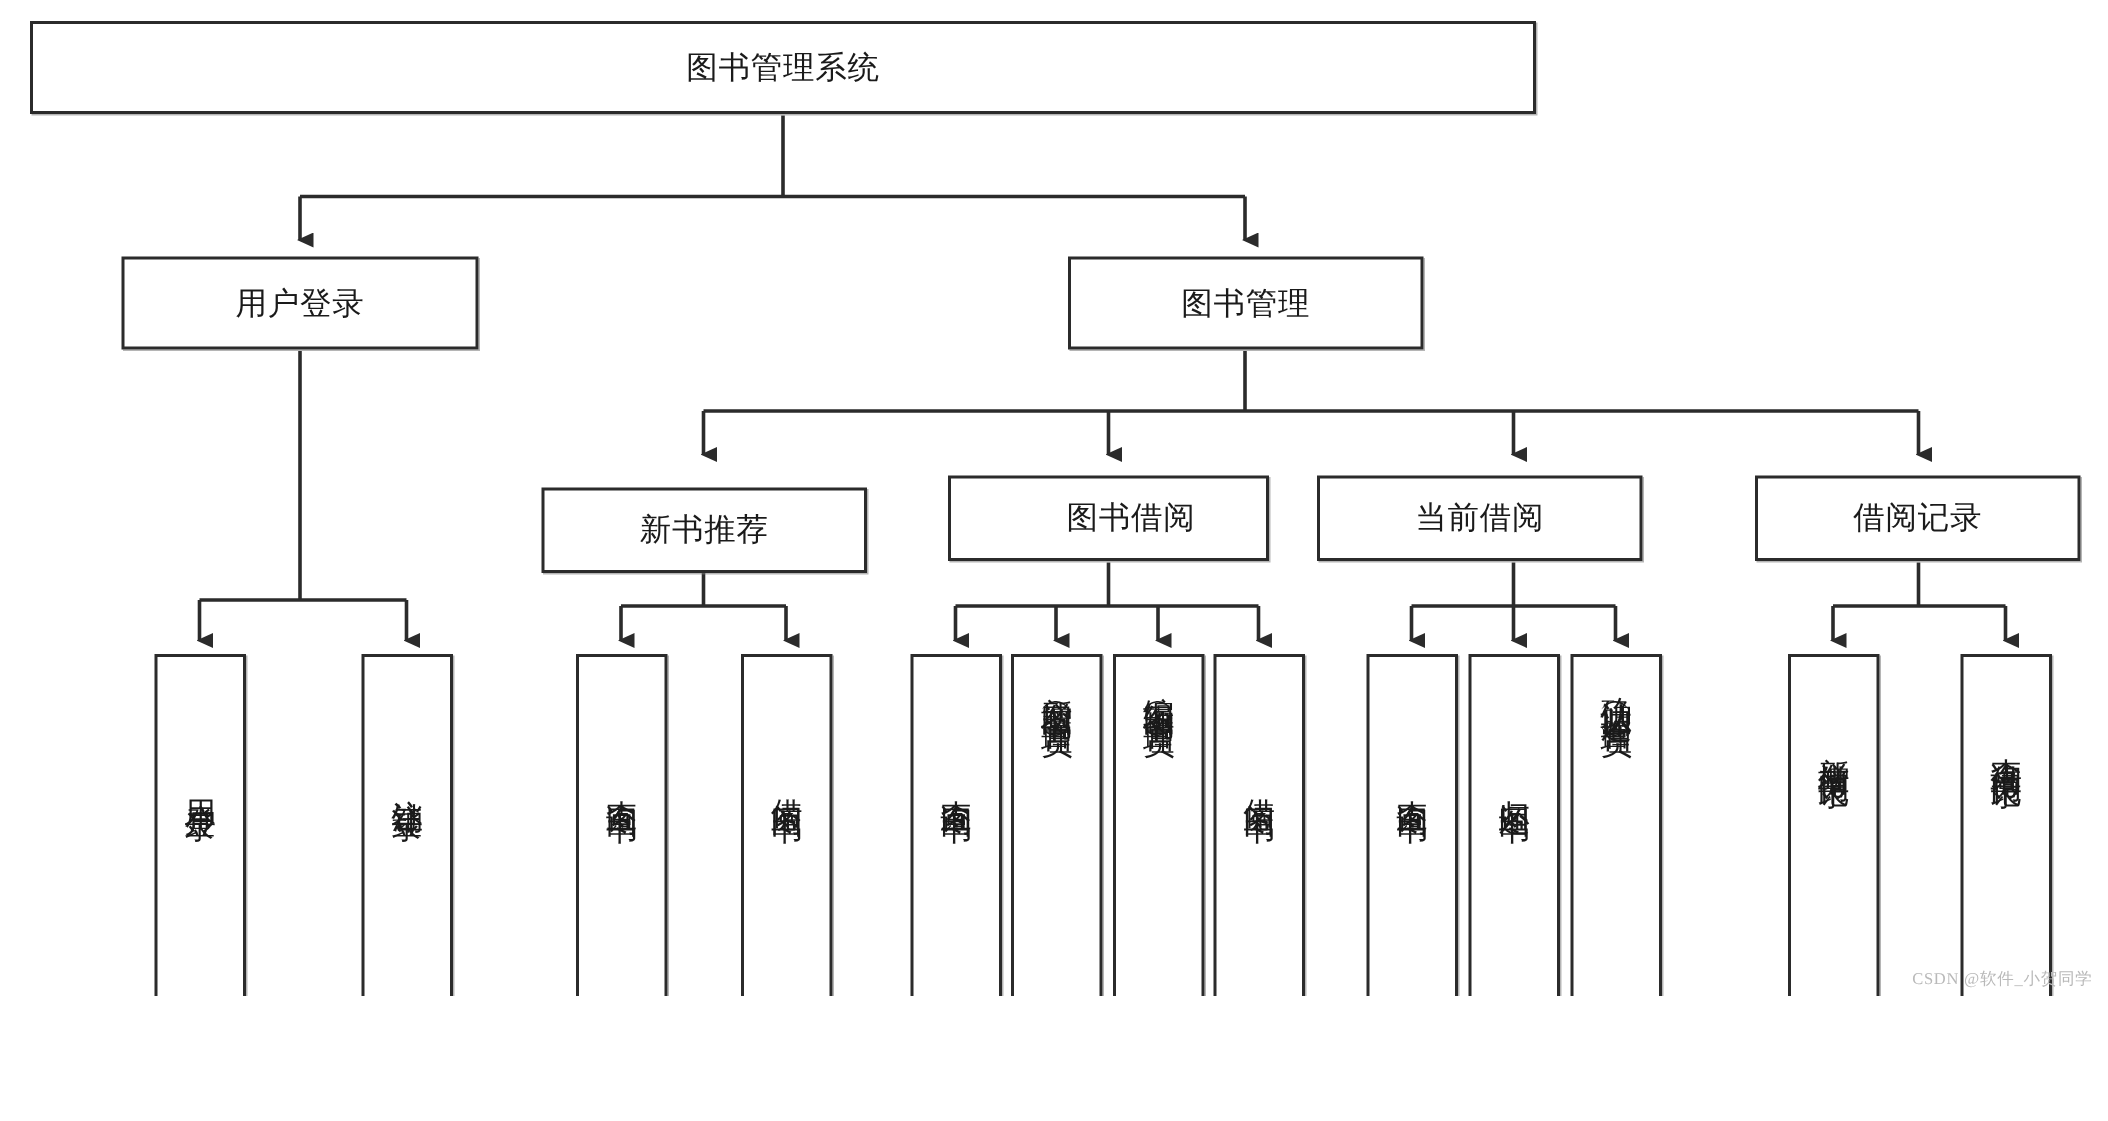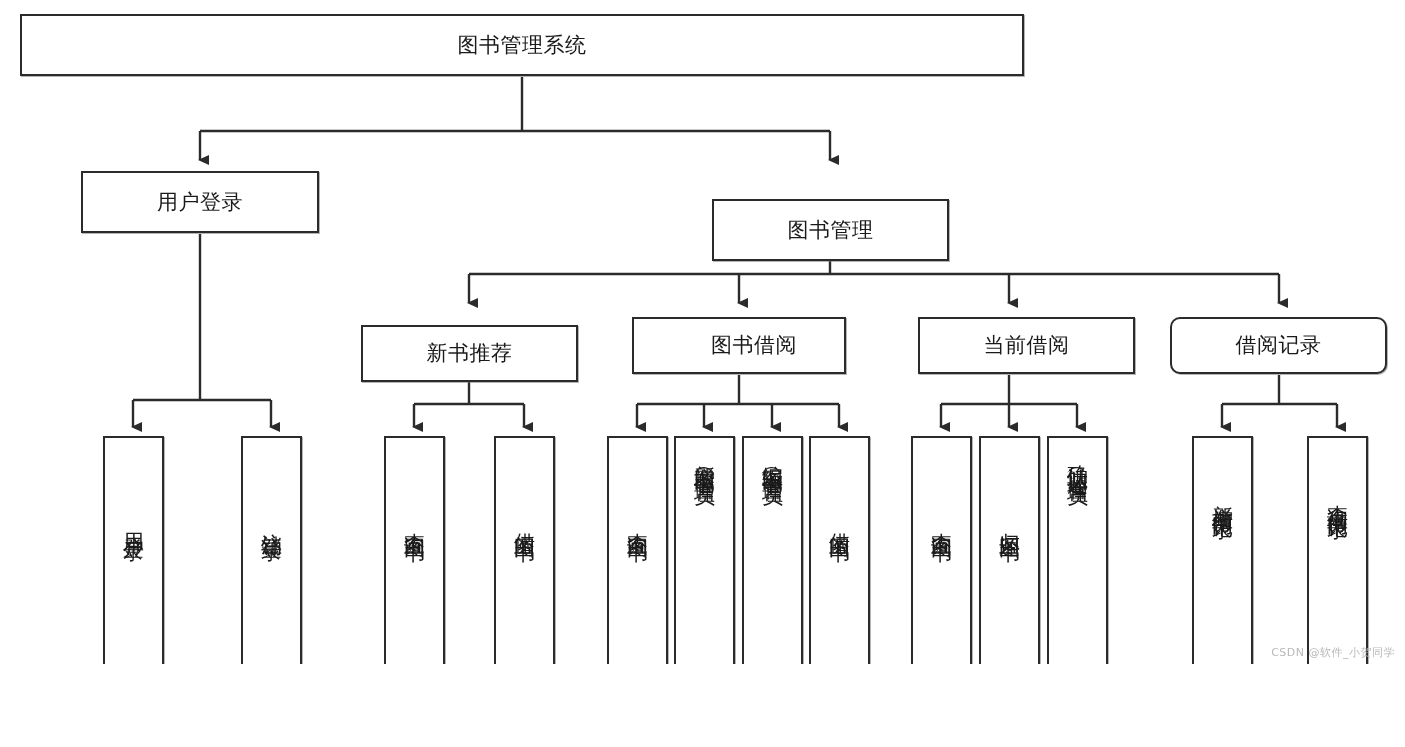--- a/index.html
+++ b/index.html
@@ -10,20 +10,21 @@
   }
   body {
     font-family: "DejaVu Sans", "Liberation Sans", sans-serif;
   }
   #canvas {
     position: relative;
     width: 1405px;
     height: 664px;
     background: #ffffff;
     overflow: hidden;
+    font-family: Liberation Serif, serif;
   }
   svg.wires {
     position: absolute;
     left: 0;
     top: 0;
     width: 1405px;
     height: 747px;
     pointer-events: none;
   }
   .node {
@@ -136,37 +137,37 @@
   </svg>
 
   <div class="node horiz" style="left:20px; top:14px; width:1004px; height:62px;">
     <span class="label">图书管理系统</span>
   </div>
 
   <div class="node horiz" style="left:81px; top:171px; width:238px; height:62px;">
     <span class="label">用户登录</span>
   </div>
 
-  <div class="node horiz" style="left:712px; top:171px; width:237px; height:62px;margin-top:28px;">
+  <div class="node horiz" style="left:712px; top:171px; width:237px; height:62px;">
     <span class="label">图书管理</span>
   </div>
 
   <div class="node horiz" style="left:361px; top:325px; width:217px; height:57px;">
     <span class="label">新书推荐</span>
   </div>
 
   <div class="node horiz" style="left:632px; top:317px; width:214px; height:57px;padding-left:30px;">
     <span class="label">图书借阅</span>
   </div>
 
-  <div class="node horiz" style="left:918px; top:317px; width:217px; height:57px;">
+  <div class="node horiz" style="left:878px; top:317px; width:217px; height:57px;">
     <span class="label">当前借阅</span>
   </div>
 
-  <div class="node horiz" style="left:1170px; top:317px; width:217px; height:57px;border-radius:10px;">
+  <div class="node horiz" style="left:1170px; top:317px; width:217px; height:57px;">
     <span class="label">借阅记录</span>
   </div>
 
   <div class="node vert mid" style="left:103px; top:436px; width:61px; height:298px;">
     <span class="label">用户登录</span>
   </div>
 
   <div class="node vert mid" style="left:241px; top:436px; width:61px; height:298px;">
     <span class="label">注销登录</span>
   </div>

